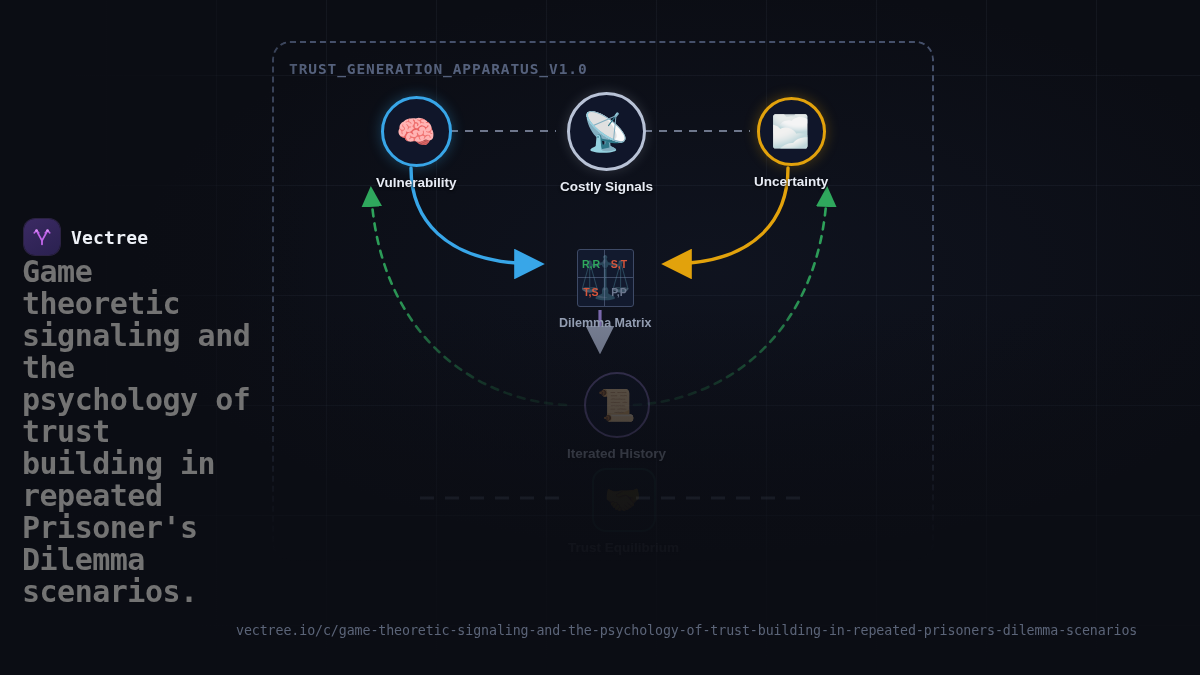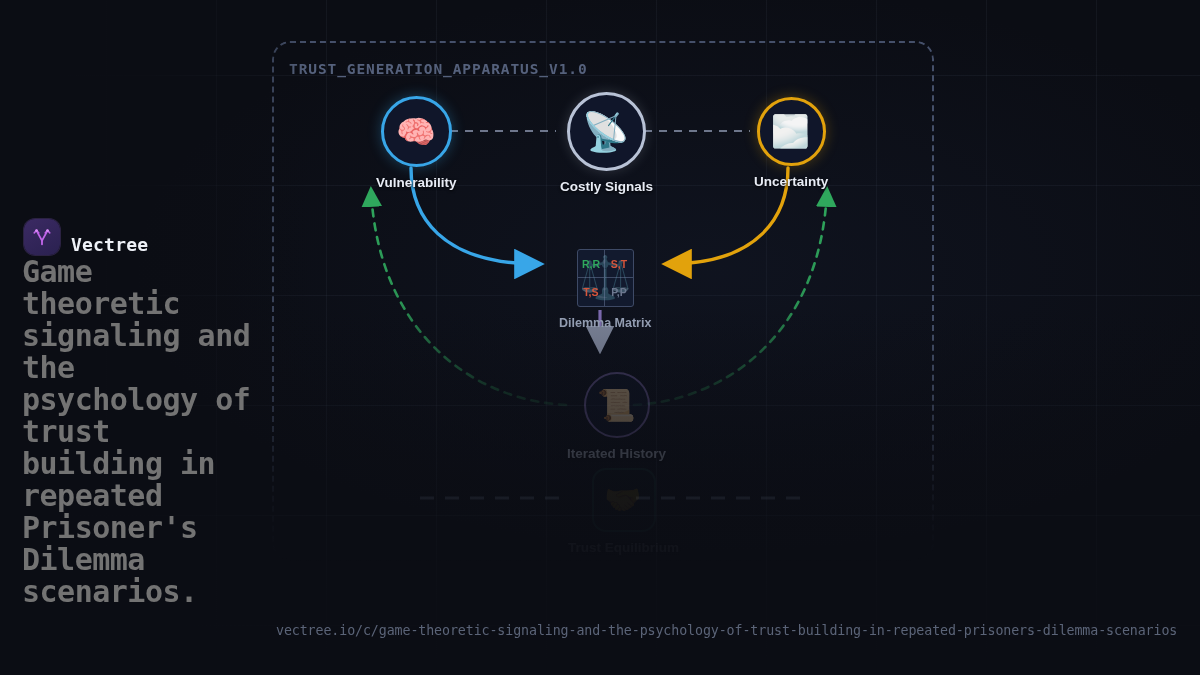--- a/index.html
+++ b/index.html
@@ -128,21 +128,21 @@
   .mc-st { color:#d6563c; }
   .mc-ts { color:#d6563c; }
   .mc-pp { color:#6d7890; }
   #matrix-label {
     margin-top:9px;
     font-size:12.5px; font-weight:700; color:#9aa5ba;
     white-space:nowrap;
   }
 
   
-  #brand-row { position:absolute; left:24px; top:219px; display:flex; align-items:flex-end; gap:11px; }
+  #brand-row { position:absolute; left:24px; top:219px; display:flex; align-items:center; gap:11px; }
   #brand-logo {
     width:36px; height:36px; border-radius:11px;
     background:linear-gradient(150deg,#3b2a63,#2a2150);
     display:flex; align-items:center; justify-content:center;
     box-shadow:0 0 0 1px rgba(160,110,230,0.22);
   }
   #brand-name {
     font-family:"DejaVu Sans Mono", monospace;
     font-size:18px; font-weight:700; color:#eef1f7; letter-spacing:0.2px;
   }
@@ -155,21 +155,21 @@
     line-height:32px;
     color:#737373;
     letter-spacing:-0.5px;
     word-wrap:break-word;
   }
 
   #url-bar {
     position:absolute; left:236px; top:623px;
     font-family:"DejaVu Sans Mono", monospace;
     font-size:13.3px; color:#5b6478;
-    white-space:nowrap; letter-spacing:-0.1px;margin-left:40px;
+    white-space:nowrap; letter-spacing:-0.1px;
   }
 </style>
 </head>
 <body>
 
 <div id="grid-bg"></div>
 <div id="vignette"></div>
 
 <div id="apparatus-frame"></div>
 <div id="apparatus-title">TRUST_GENERATION_APPARATUS_V1.0</div>

